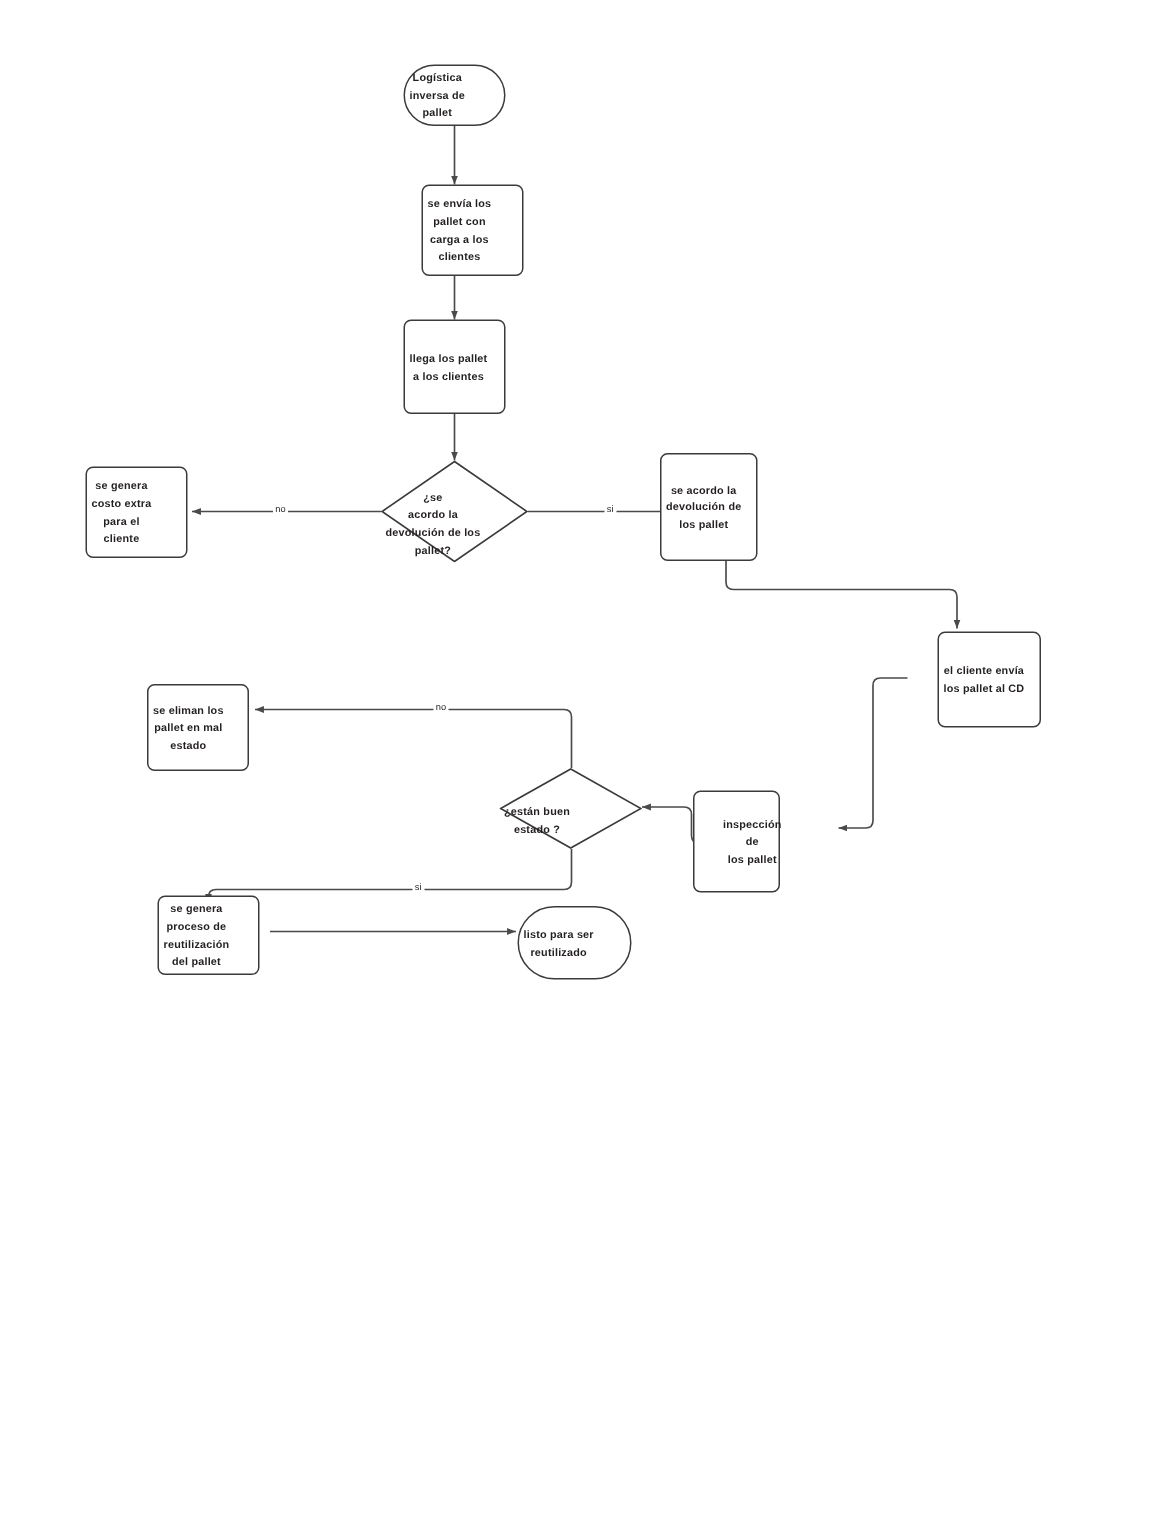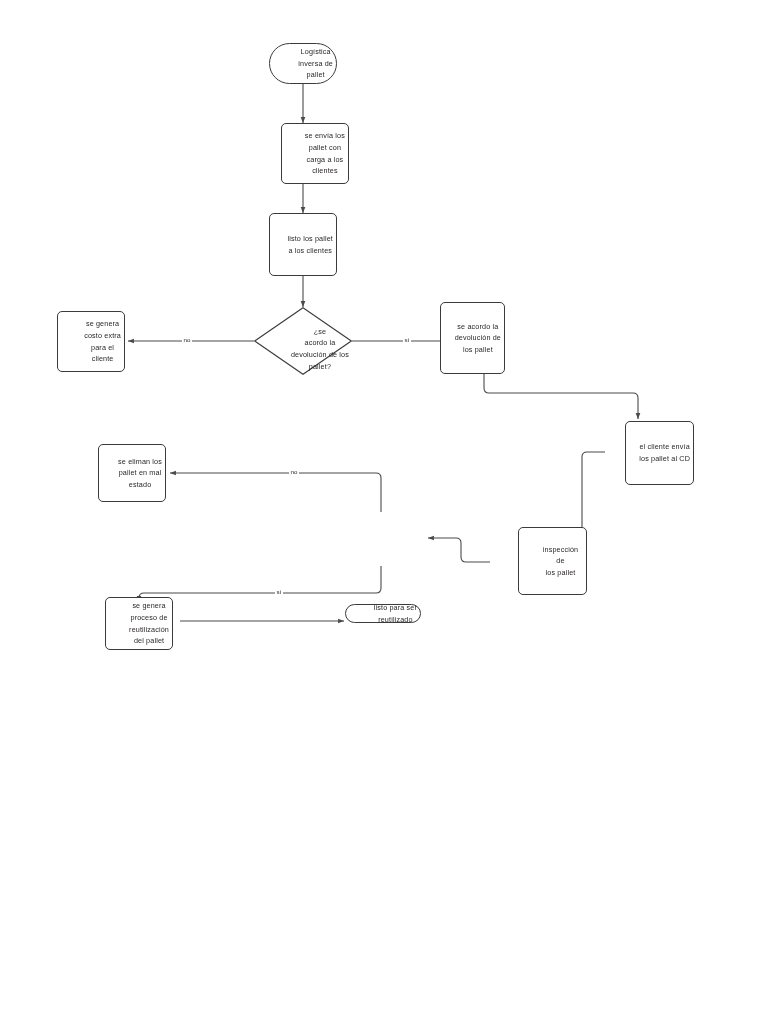--- a/index.html
+++ b/index.html
@@ -21,28 +21,29 @@
     top: 0;
     width: 768px;
     height: 1024px;
     pointer-events: none;
   }
   .node {
     position: absolute;
     box-sizing: border-box;
     display: flex;
     align-items: center;
-    justify-content: flex-end;
+    justify-content: flex-start;
     text-align: center;
     color: #231f20;
     font-size: 7.2px;
     line-height: 1.62;
     letter-spacing: 0.15px;
     border: 1px solid #3b3b3b;
     background: #ffffff;
+    font-weight: bold;
   }
   .node .txt {
     display: block;
     padding: 0 3px;
     white-space: pre-line;
   }
   .proc { border-radius: 5px; }
   .term { border-radius: 999px; }
   .diamond {
     border: none;
@@ -114,21 +115,21 @@
   </div>
 
   <div class="node proc" style="left:281px; top:123px; width:68px; height:61px;">
     <span class="txt">se envía los
 pallet con
 carga a los
 clientes</span>
   </div>
 
   <div class="node proc" style="left:269px; top:213px; width:68px; height:63px;">
-    <span class="txt">listo los pallet
+    <span class="txt">llega los pallet
 a los clientes</span>
   </div>
 
   <div class="node diamond" style="left:254px; top:307px; width:98px; height:68px;">
     <svg class="dshape" viewBox="0 0 98 68" preserveAspectRatio="none">
       <polygon points="49,0.7 97.3,34 49,67.3 0.7,34" fill="#ffffff" stroke="#3b3b3b" stroke-width="1.1" vector-effect="non-scaling-stroke"></polygon>
     </svg>
     <span class="txt">¿se
 acordo la
 devolución de los
@@ -146,40 +147,47 @@
     <span class="txt">se acordo la
 devolución de
 los pallet</span>
   </div>
 
   <div class="node proc" style="left:605px; top:421px; width:69px; height:64px;margin-left:20px;">
     <span class="txt">el cliente envía
 los pallet al CD</span>
   </div>
 
-  <div class="node proc" style="left:518px; top:527px; width:69px; height:68px;padding-left:16px;">
+  <div class="node proc" style="left:462px; top:527px; width:58px; height:68px;padding-left:16px;">
     <span class="txt">inspección de
 los pallet</span>
   </div>
 
+  <div class="node diamond" style="left:333px; top:512px; width:95px; height:54px;">
+    <svg class="dshape" viewBox="0 0 95 54" preserveAspectRatio="none">
+      <polygon points="47.5,0.7 94.3,27 47.5,53.3 0.7,27" fill="#ffffff" stroke="#3b3b3b" stroke-width="1.1" vector-effect="non-scaling-stroke"></polygon>
+    </svg>
+    <span class="txt">¿están buen
+estado ?</span>
+  </div>
 
-  <div class="node proc" style="left:98px; top:444px; width:68px; height:58px;">
+  <div class="node proc" style="left:98px; top:456px; width:68px; height:58px;">
     <span class="txt">se eliman los
 pallet en mal
 estado</span>
   </div>
 
   <div class="node proc" style="left:105px; top:597px; width:68px; height:53px;">
     <span class="txt">se genera
 proceso de
 reutilización
 del pallet</span>
   </div>
 
-  <div class="node term" style="left:345px; top:604px; width:76px; height:19px;">
+  <div class="node term" style="left:345px; top:604px; width:76px; height:49px;">
     <span class="txt">listo para ser
 reutilizado</span>
   </div>
 
   <span class="edge-label" style="left:182px; top:336px;">no</span>
   <span class="edge-label" style="left:403px; top:336px;">si</span>
   <span class="edge-label" style="left:289px; top:468px;">no</span>
   <span class="edge-label" style="left:275px; top:588px;">si</span>
 
 </div>

